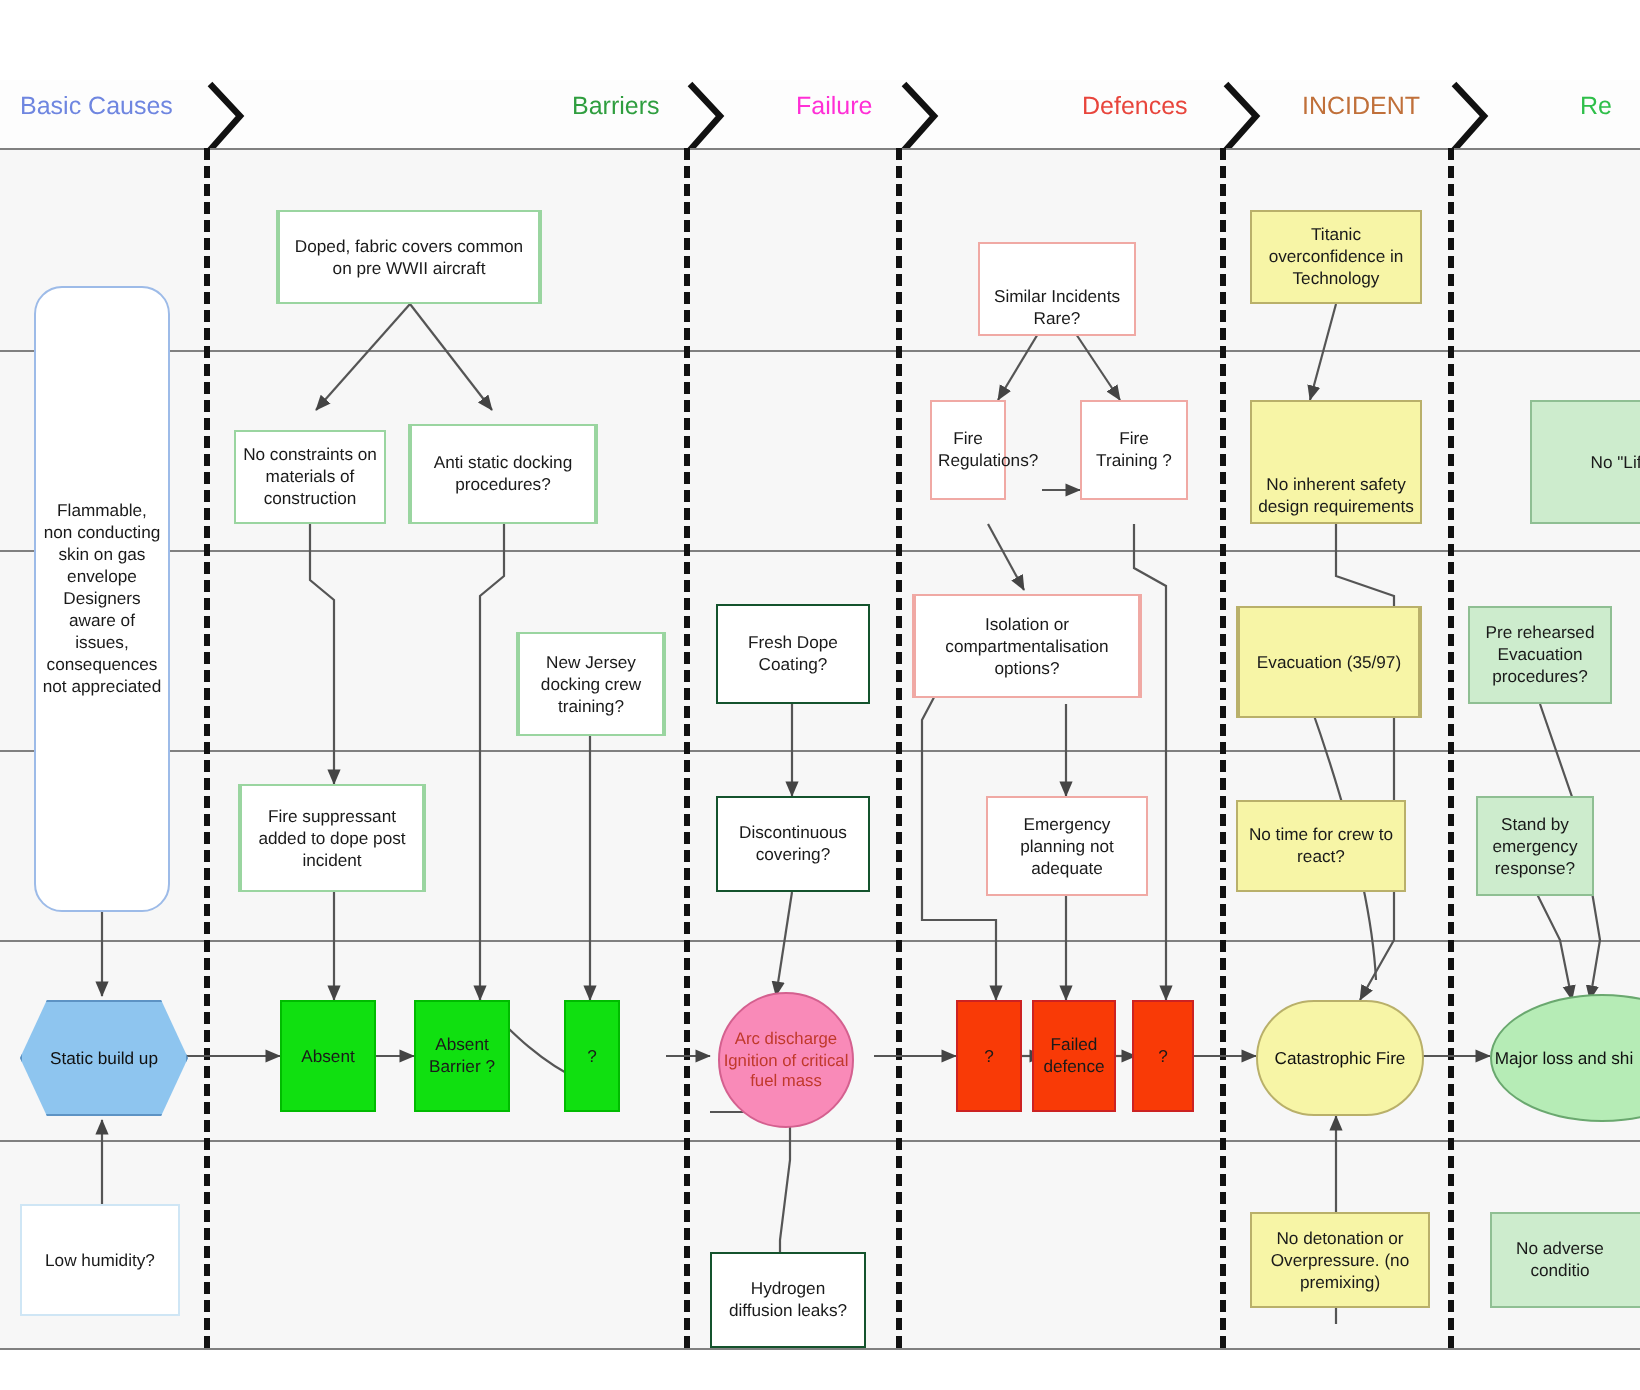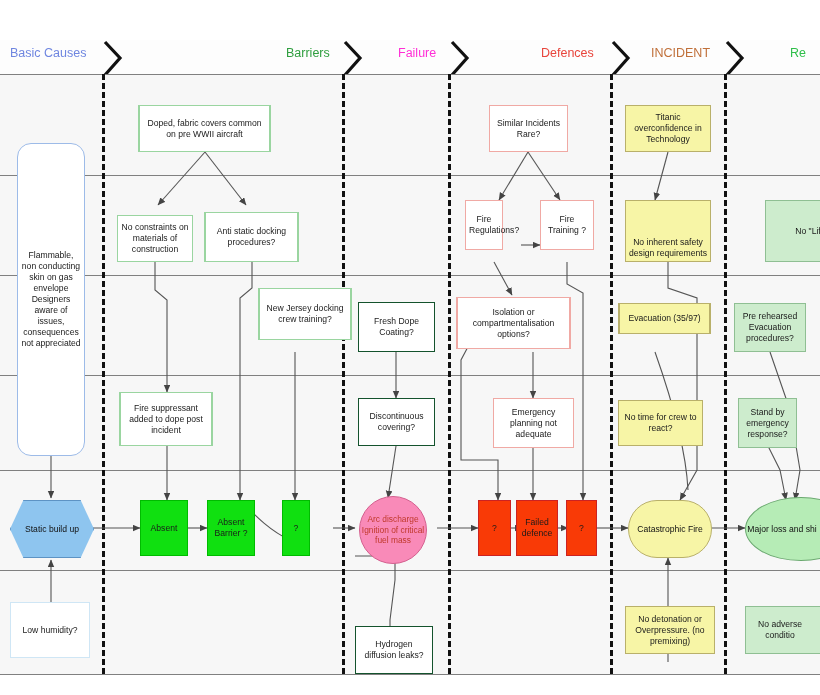--- a/index.html
+++ b/index.html
@@ -160,21 +160,21 @@
   </div>
 
   <div class="node n-green" style="left:117px;top:215px;width:76px;height:47px;">
     <span>No constraints on materials of construction</span>
   </div>
 
   <div class="node n-green doubled" style="left:204px;top:212px;width:95px;height:50px;color:#9ad5a0;">
     <span style="color:#1a1a1a">Anti static docking procedures?</span>
   </div>
 
-  <div class="node n-green doubled" style="left:258px;top:288px;width:94px;height:52px;color:#9ad5a0;">
+  <div class="node n-green doubled" style="left:258px;top:316px;width:75px;height:52px;color:#9ad5a0;">
     <span style="color:#1a1a1a">New Jersey docking crew training?</span>
   </div>
 
   <div class="node n-green doubled" style="left:119px;top:392px;width:94px;height:54px;color:#9ad5a0;">
     <span style="color:#1a1a1a">Fire suppressant added to dope post incident</span>
   </div>
 
   <div class="node f-green" style="left:140px;top:500px;width:48px;height:56px;">
     <span>Absent</span>
   </div>
@@ -196,21 +196,21 @@
   </div>
 
   <div class="circ" style="left:359px;top:496px;width:66px;height:66px;">
     <span>Arc discharge Ignition of critical fuel mass</span>
   </div>
 
   <div class="node n-pink" style="left:355px;top:606px;width:78px;height:48px;margin-top:20px;">
     <span>Hydrogen diffusion leaks?</span>
   </div>
 
-  <div class="node n-red" style="left:489px;top:105px;width:79px;height:47px;">
+  <div class="node n-red" style="left:489px;top:121px;width:79px;height:47px;align-items:flex-end;">
     <span>Similar Incidents Rare?</span>
   </div>
 
   <div class="node n-red" style="left:465px;top:200px;width:38px;height:50px;">
     <span>Fire Regulations?</span>
   </div>
 
   <div class="node n-red" style="left:540px;top:200px;width:54px;height:50px;">
     <span>Fire Training ?</span>
   </div>
@@ -236,21 +236,21 @@
   </div>
 
   <div class="node n-yellow" style="left:625px;top:105px;width:86px;height:47px;">
     <span>Titanic overconfidence in Technology</span>
   </div>
 
   <div class="node n-yellow" style="left:625px;top:200px;width:86px;height:62px;align-items:flex-end;">
     <span>No inherent safety design requirements</span>
   </div>
 
-  <div class="node n-yellow doubled" style="left:618px;top:303px;width:93px;height:31px;color:#b9b06a;">
+  <div class="node n-yellow doubled" style="left:618px;top:303px;width:93px;height:56px;color:#b9b06a;">
     <span style="color:#1a1a1a">Evacuation (35/97)</span>
   </div>
 
   <div class="node n-yellow" style="left:618px;top:400px;width:85px;height:46px;">
     <span>No time for crew to react?</span>
   </div>
 
   <div class="stadium" style="left:628px;top:500px;width:82px;height:56px;">
     <span>Catastrophic Fire</span>
   </div>

